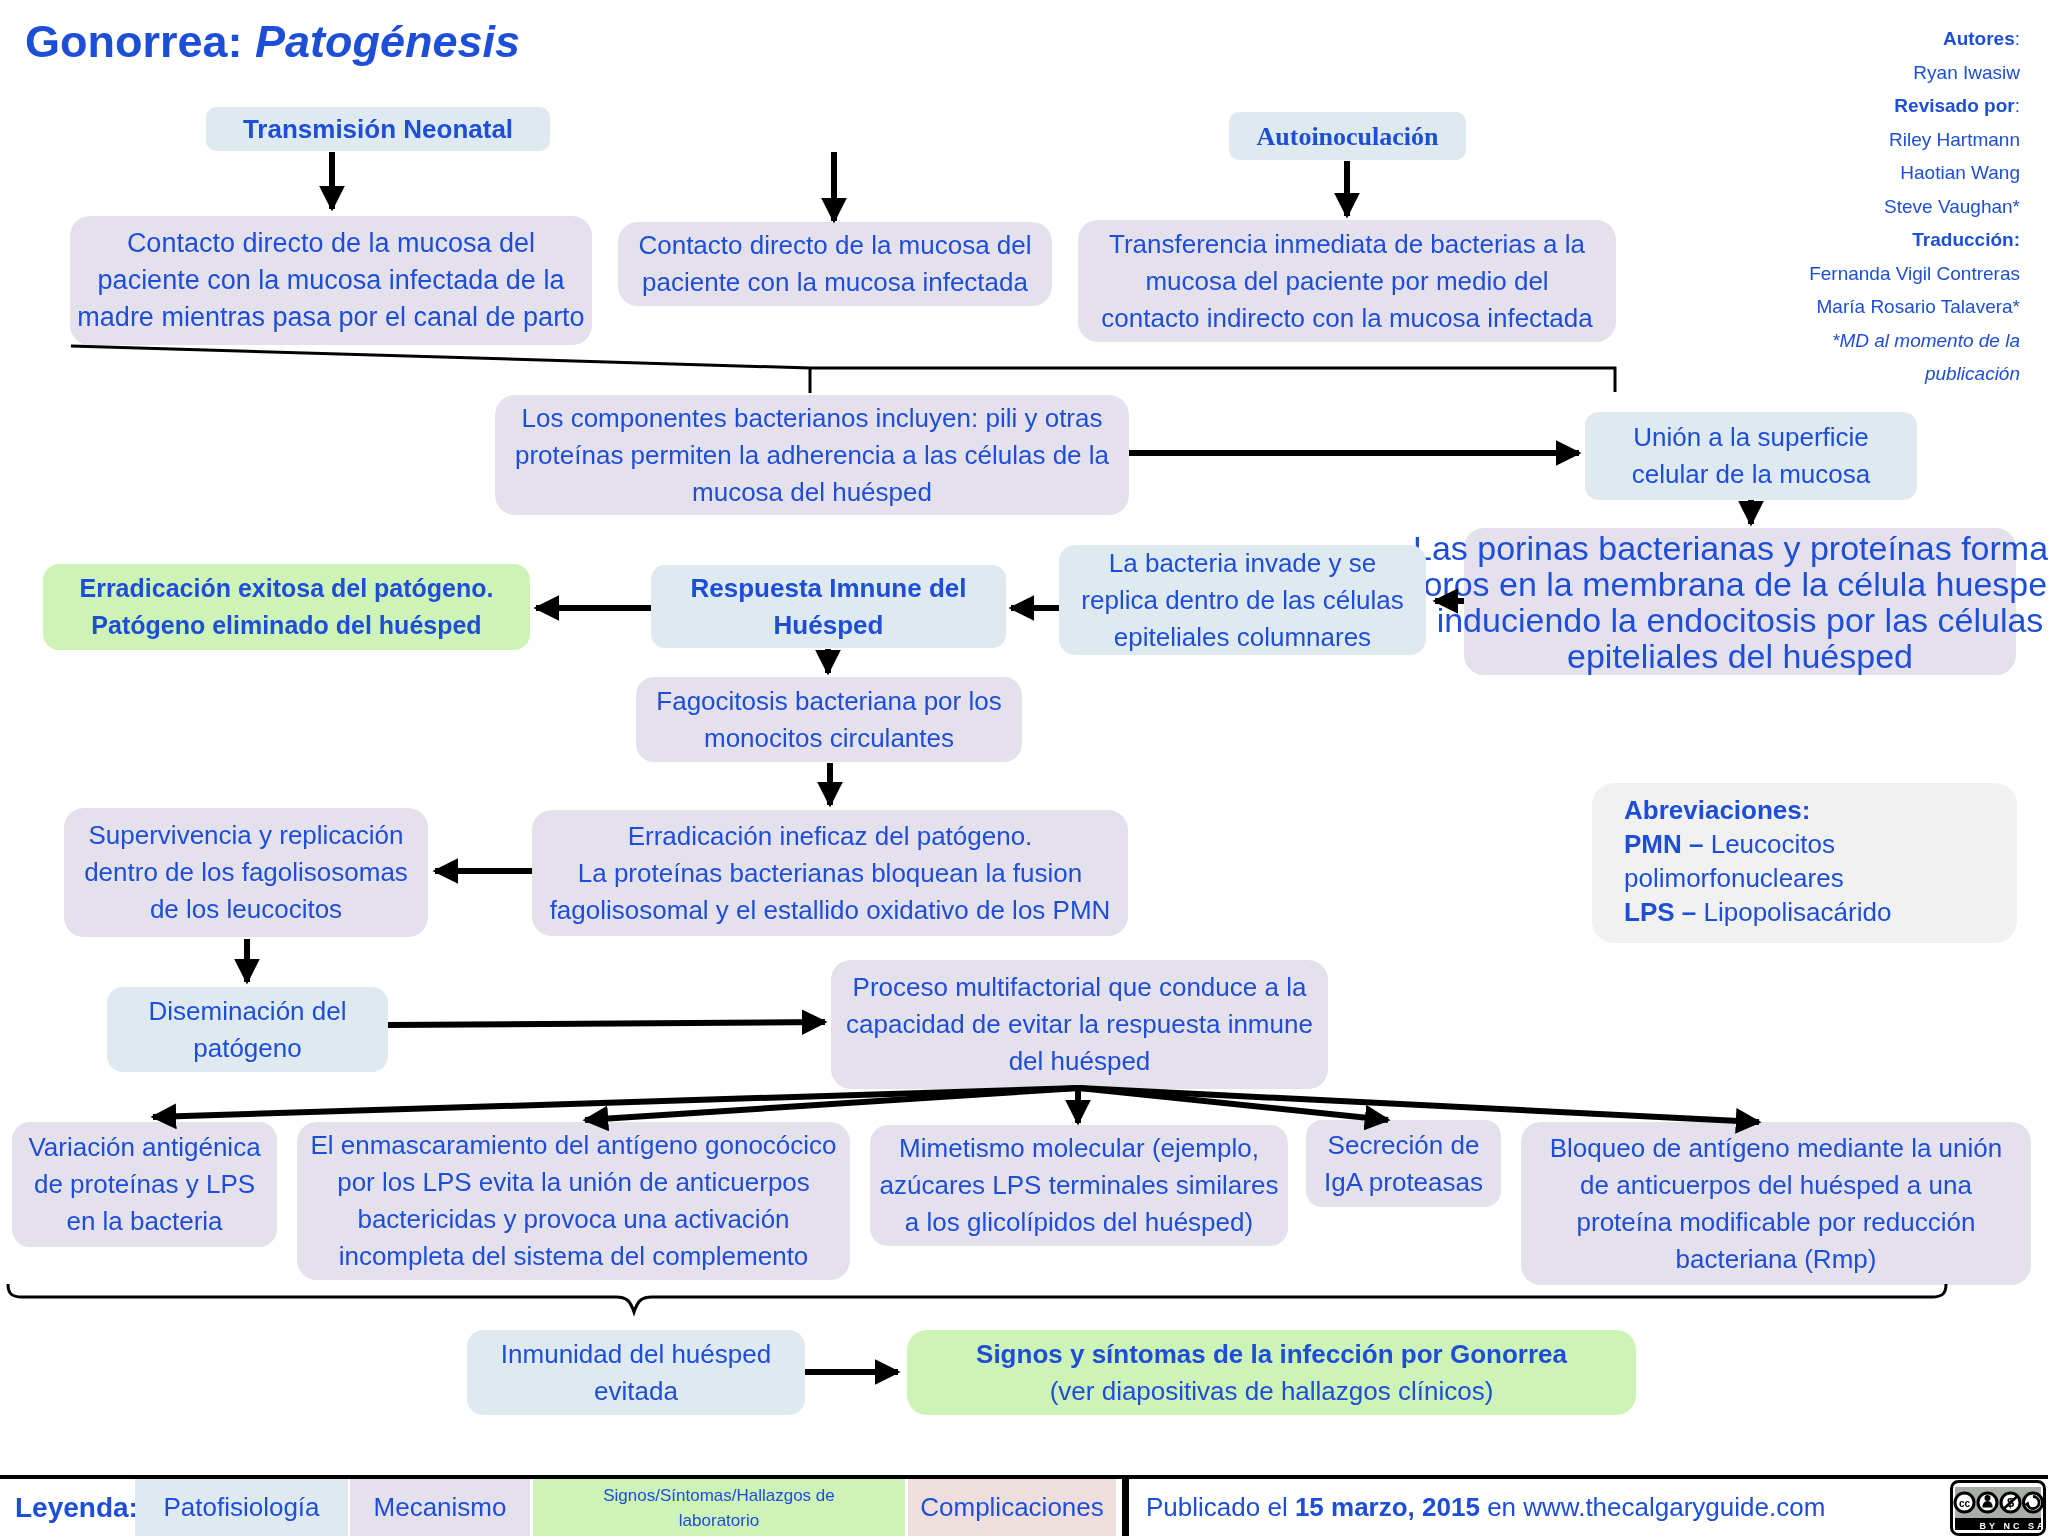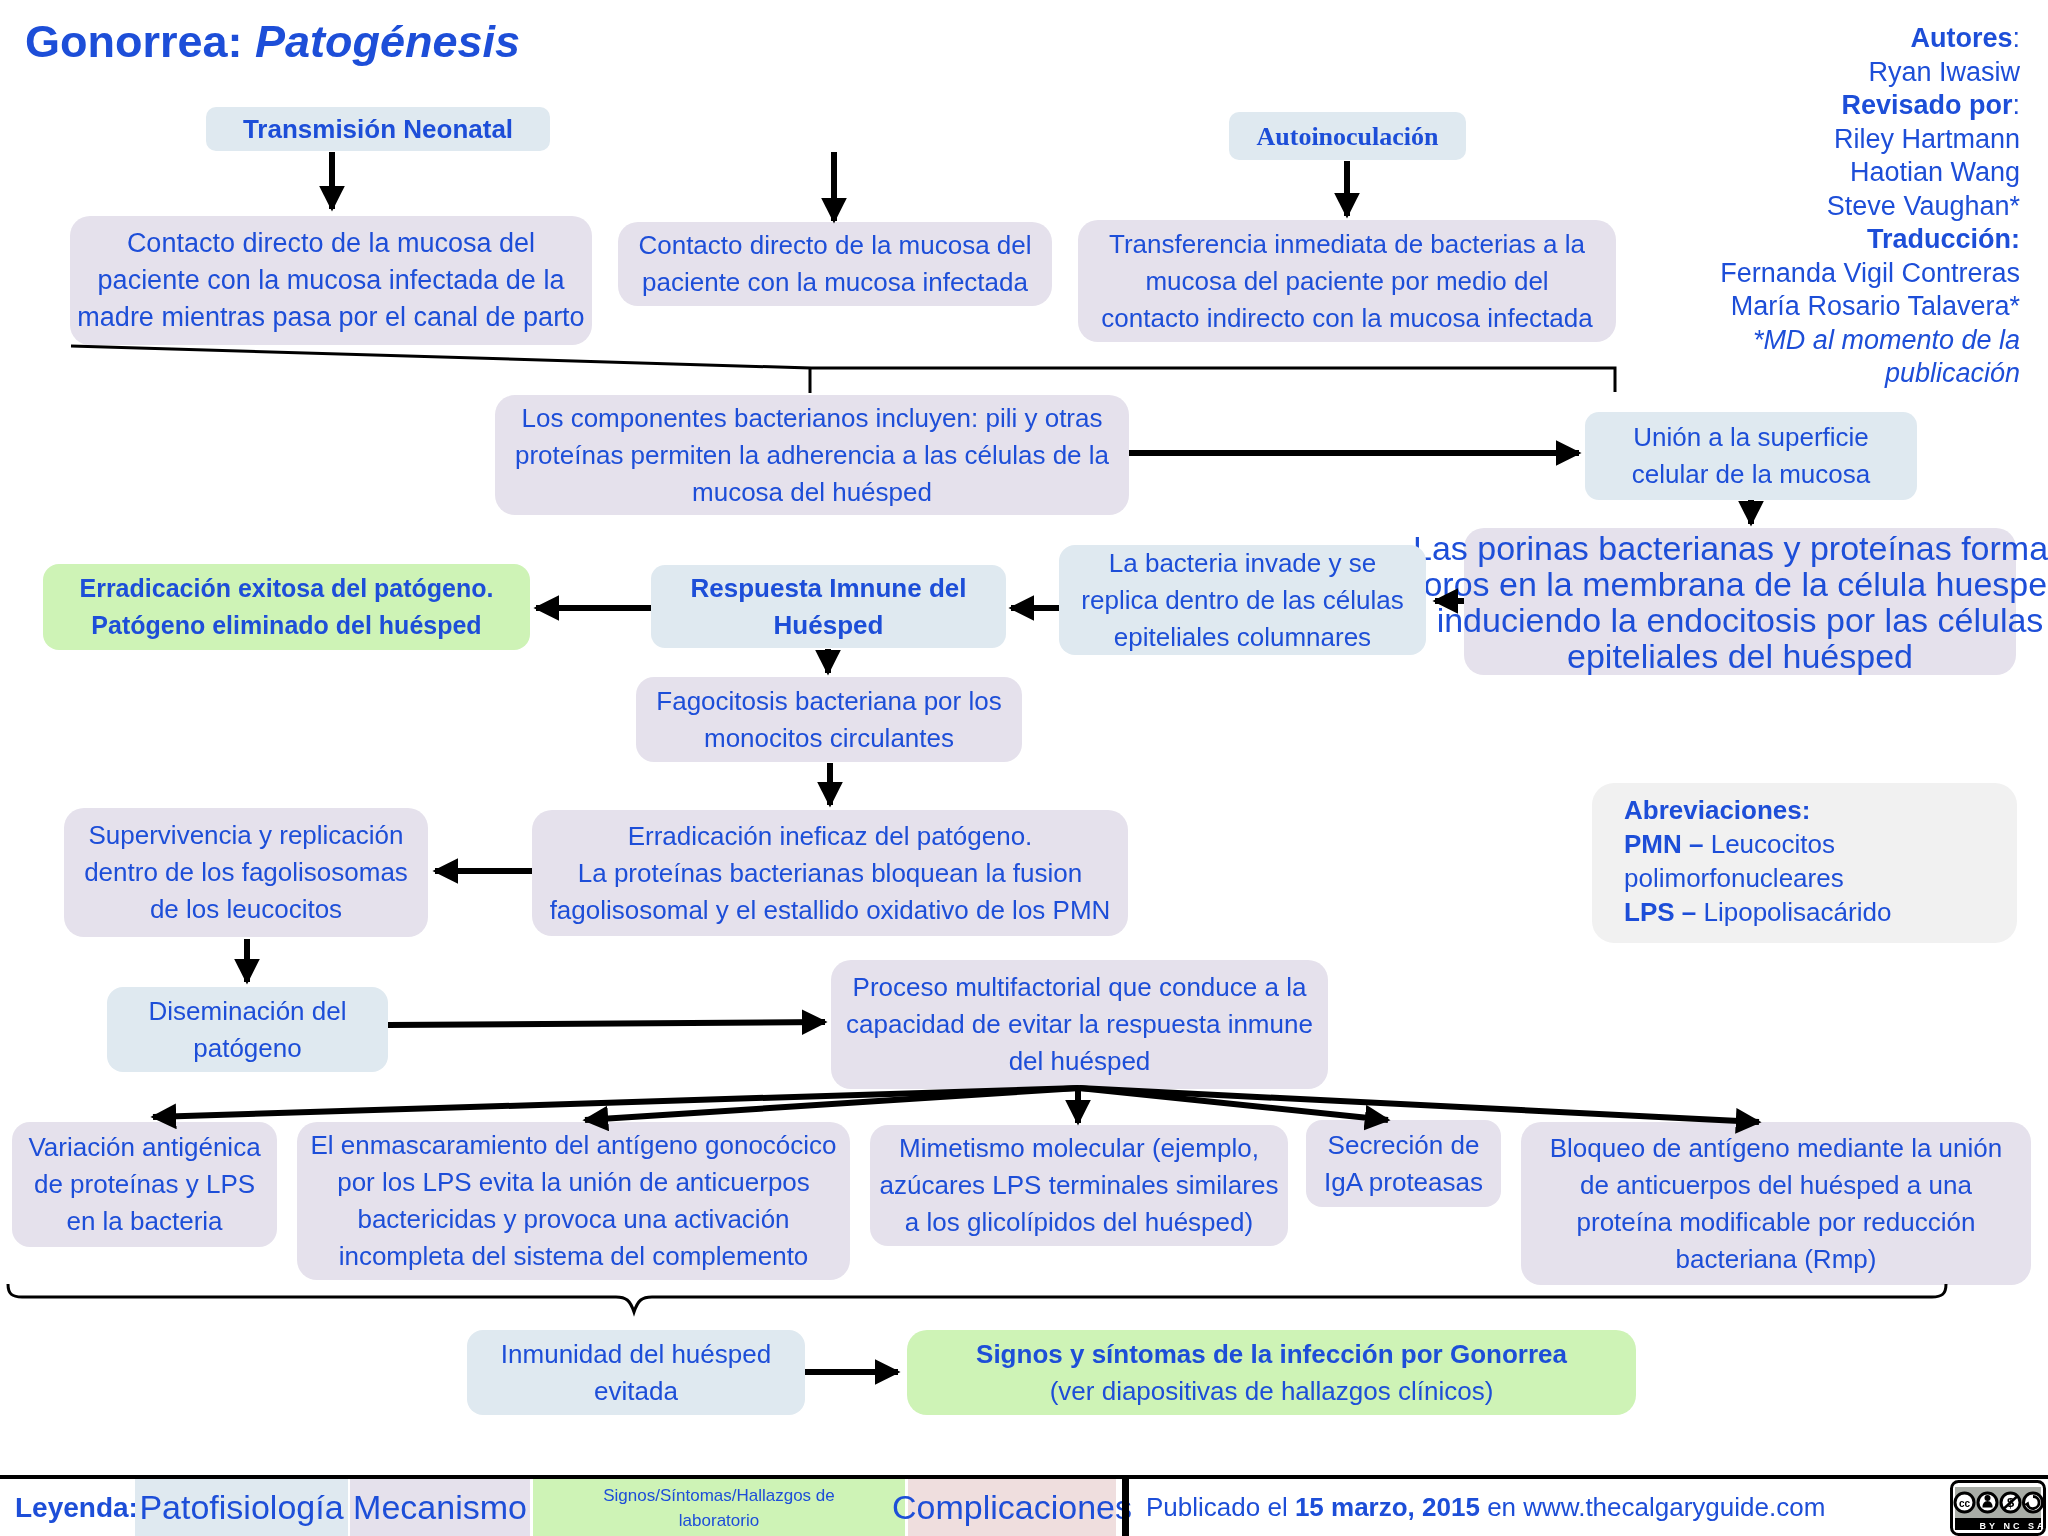--- a/index.html
+++ b/index.html
@@ -5,27 +5,27 @@
   html,body{margin:0;padding:0;}
   #page{position:relative;width:2048px;height:1536px;background:#ffffff;
         font-family:"Liberation Sans",sans-serif;color:#1d4ed8;overflow:hidden;}
   .box{position:absolute;display:flex;align-items:center;justify-content:center;
        text-align:center;font-size:26px;line-height:37px;white-space:nowrap;}
   .blue{background:#dfe9f0;}
   .purple{background:#e5e1ec;}
   .green{background:#cef3b6;}
   .b{font-weight:bold;}
   #title{position:absolute;left:25px;top:16px;font-size:45px;font-weight:bold;}
-  #authors{position:absolute;right:28px;top:22px;text-align:right;font-size:27px;line-height:33.5px;}
+  #authors{position:absolute;right:28px;top:22px;text-align:right;font-size:19px;line-height:33.5px;}
   #abbr{position:absolute;left:1592px;top:783px;width:425px;height:160px;background:#f1f1f1;
         border-radius:22px;font-size:26px;line-height:34px;padding:0;}
   #abbr .in{position:absolute;left:32px;top:10px;text-align:left;}
   svg.lines{position:absolute;left:0;top:0;pointer-events:none;}
   .lg{position:absolute;top:1479px;height:57px;display:flex;align-items:center;
-      justify-content:center;text-align:center;font-size:34px;white-space:nowrap;}
+      justify-content:center;text-align:center;font-size:26px;white-space:nowrap;}
 </style>
 </head>
 <body>
 <div id="page">
 
   <div id="title">Gonorrea: <i>Patogénesis</i></div>
 
   <div id="authors">
     <span class="b">Autores</span>:<br>
     Ryan Iwasiw<br>

